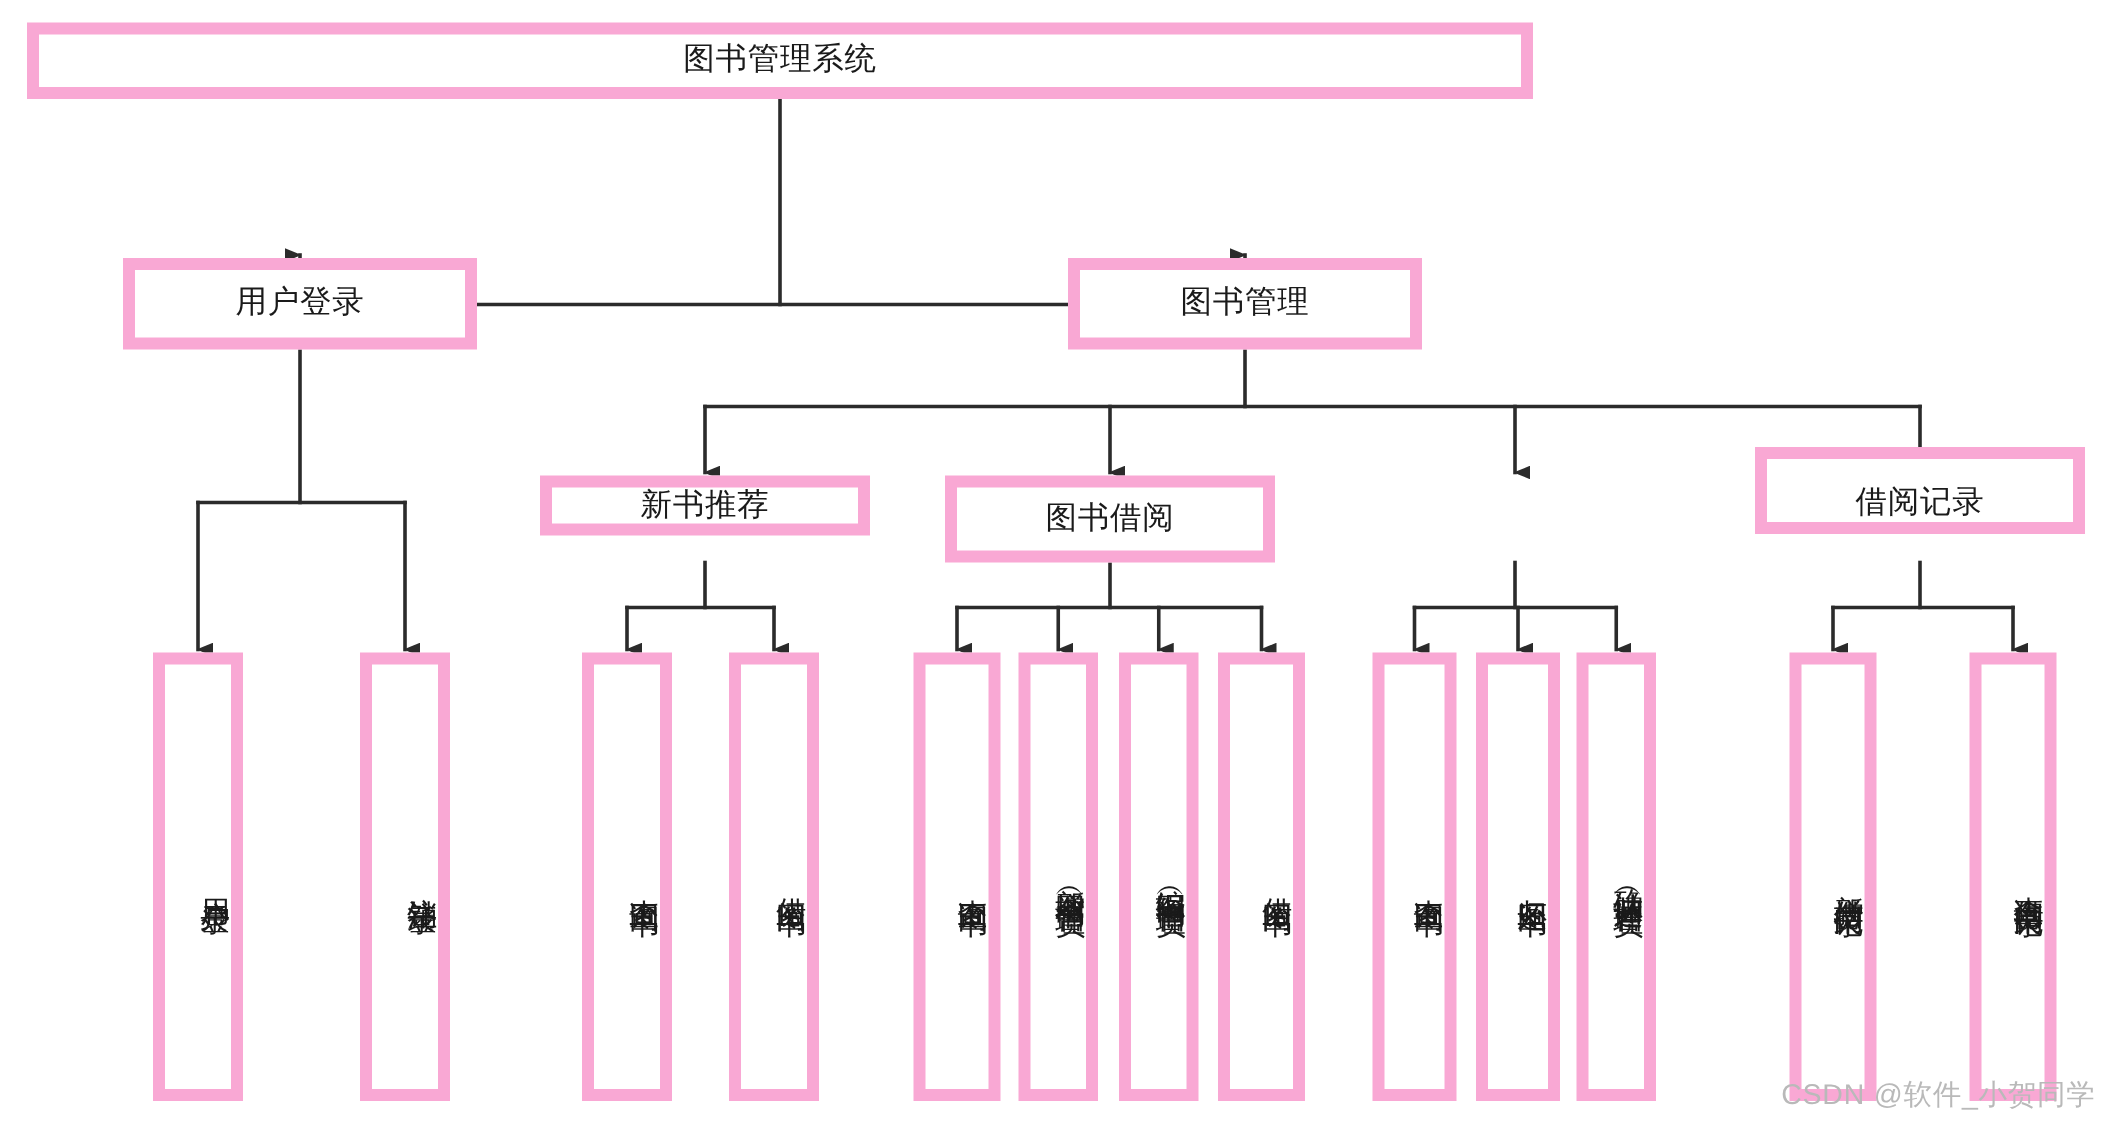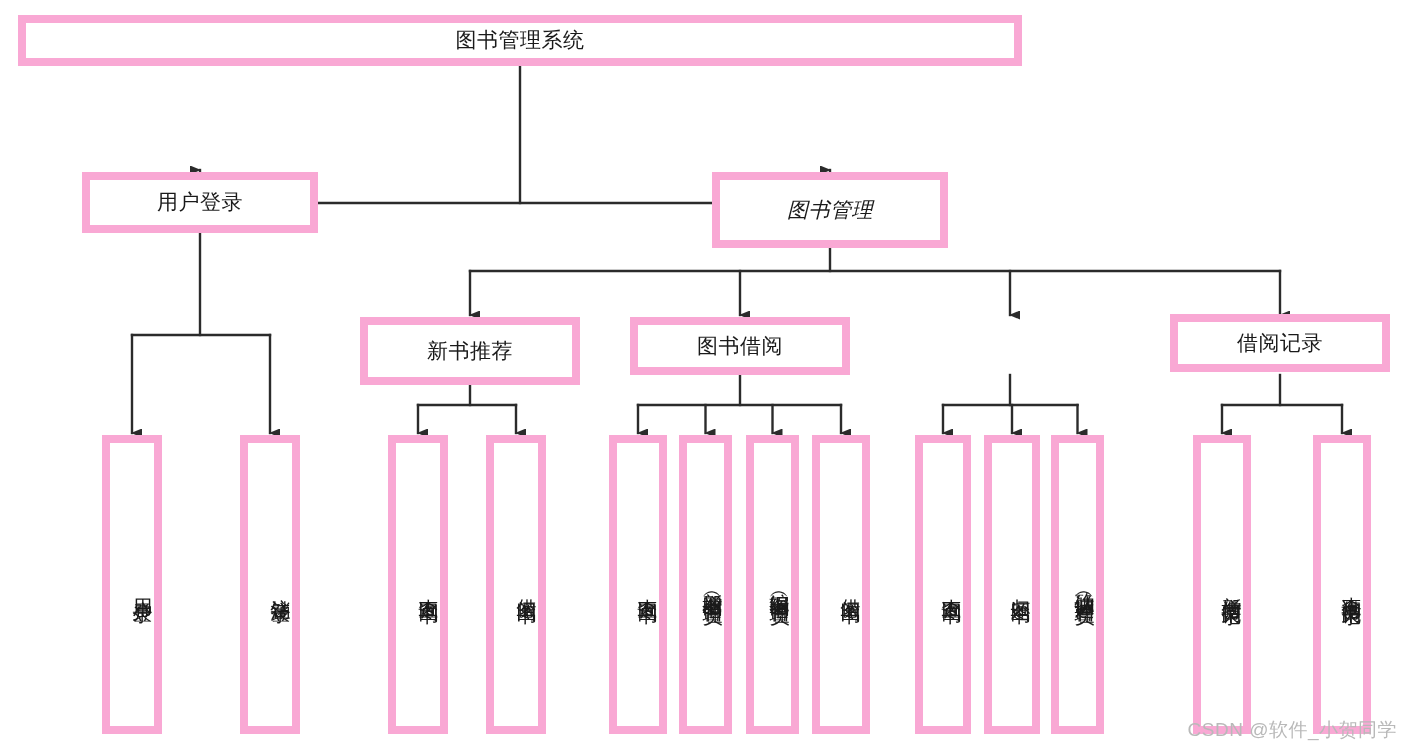--- a/index.html
+++ b/index.html
@@ -123,31 +123,31 @@
       </g>
   </svg>
 
   <div class="node h-node" id="node-root" style="left: 18px; top: 15px; width: 1004px; height: 51px;">
     <span class="node-label">图书管理系统</span>
   </div>
 
   <div class="node h-node" id="node-user-login" style="left: 82px; top: 172px; width: 236px; height: 61px;">
     <span class="node-label">用户登录</span>
   </div>
-  <div class="node h-node" id="node-book-manage" style="left: 712px; top: 172px; width: 236px; height: 76px; font-style: italic;">
+  <div class="node h-node" id="node-book-manage" style="left: 712px; top: 172px; width: 236px; height: 61px;">
     <span class="node-label">图书管理</span>
   </div>
 
-  <div class="node h-node" id="node-new-book-recommend" style="left: 360px; top: 317px; width: 220px; height: 68px;">
+  <div class="node h-node" id="node-new-book-recommend" style="left: 360px; top: 317px; width: 220px; height: 40px;">
     <span class="node-label">新书推荐</span>
   </div>
   <div class="node h-node" id="node-book-borrow" style="left: 630px; top: 317px; width: 220px; height: 58px;">
     <span class="node-label">图书借阅</span>
   </div>
-  <div class="node h-node" id="node-borrow-record" style="left: 1170px; top: 314px; width: 220px; height: 58px;">
+  <div class="node h-node" id="node-borrow-record" style="left: 1170px; top: 298px; width: 220px; height: 58px; align-items: flex-end;">
     <span class="node-label">借阅记录</span>
   </div>
 
   <div class="node v-node" id="node-leaf-user-login" style="left: 102px; top: 435px; width: 60px; height: 299px;">
     <span class="node-label">用户登录</span>
   </div>
   <div class="node v-node" id="node-leaf-logout" style="left: 240px; top: 435px; width: 60px; height: 299px;">
     <span class="node-label">注销登录</span>
   </div>
   <div class="node v-node" id="node-leaf-query-book-1" style="left: 388px; top: 435px; width: 60px; height: 299px;">

